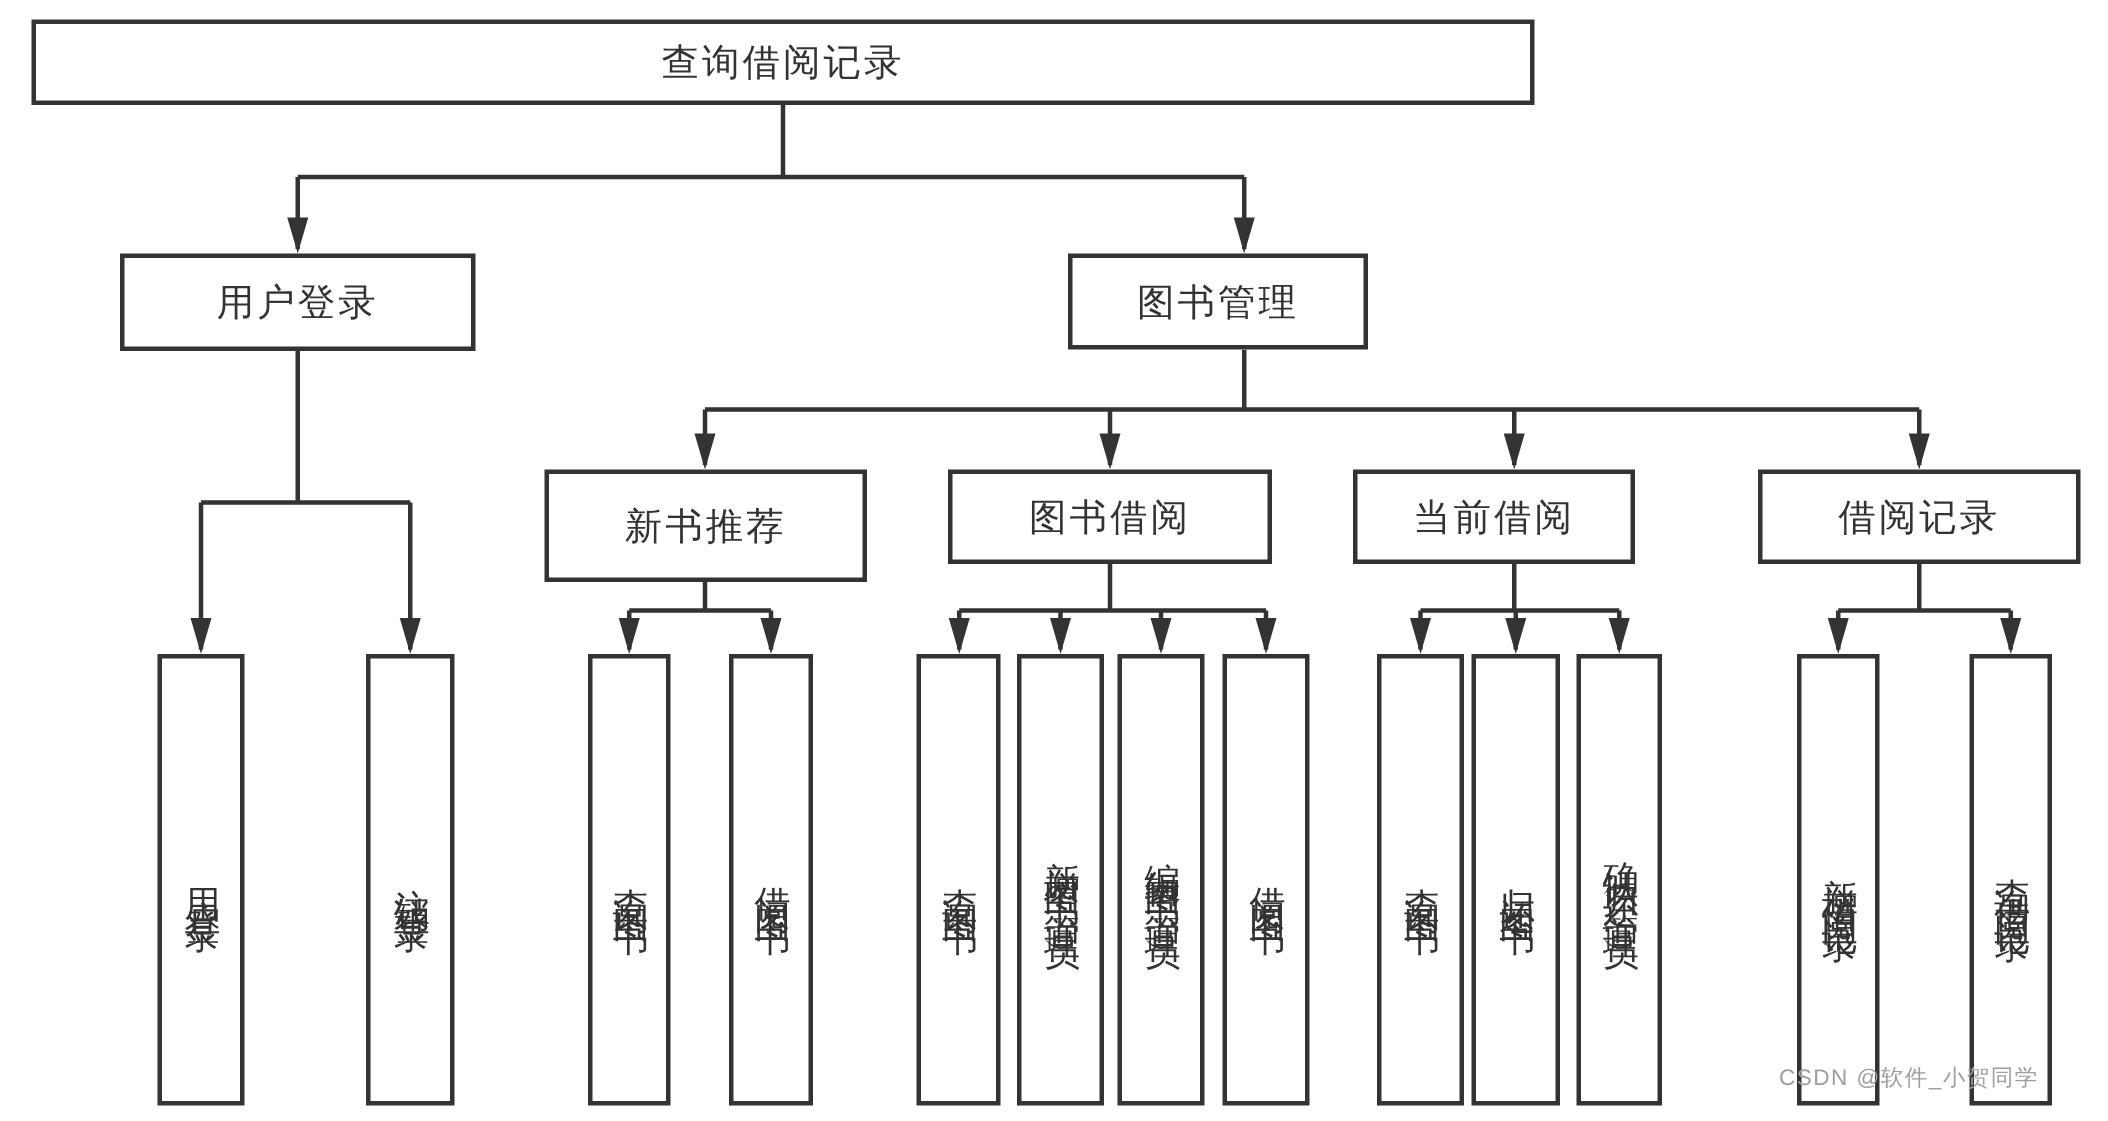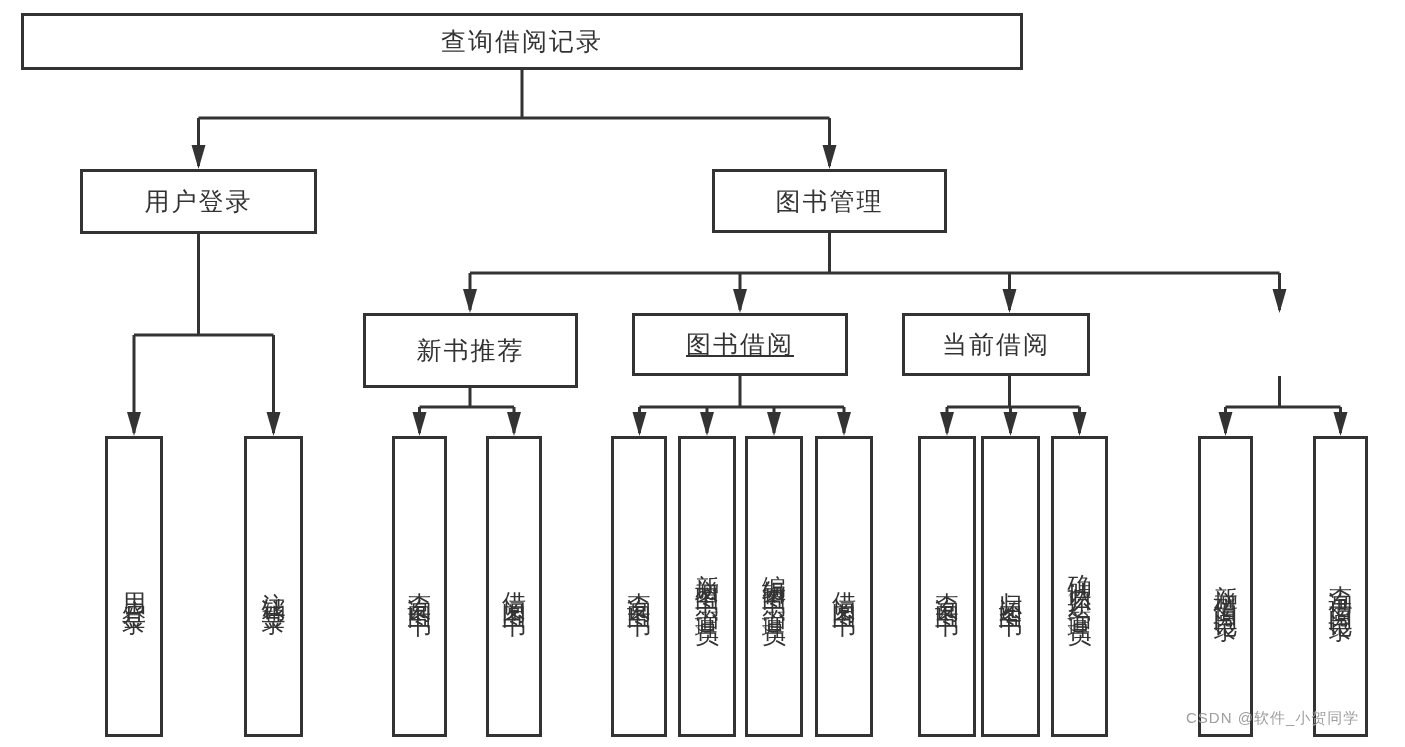--- a/index.html
+++ b/index.html
@@ -59,25 +59,26 @@
       <polygon points="1003.5,412 1017.5,412 1010.5,436"></polygon>
       <polygon points="1072.5,412 1086.5,412 1079.5,436"></polygon>
       <polygon points="1218.5,412 1232.5,412 1225.5,436"></polygon>
       <polygon points="1333.5,412 1347.5,412 1340.5,436"></polygon>
     </g>
   </svg>
 
   <div class="node hnode" style="left:21px; top:13px; width:1002px; height:57px;">查询借阅记录</div>
 
   <div class="node hnode" style="left:80px; top:169px; width:237px; height:65px;">用户登录</div>
-  <div class="node hnode" style="left:712px; top:169px; width:235px; height:64px;font-family:Liberation Serif, serif;">图书管理</div>
+  <div class="node hnode" style="left:712px; top:169px; width:200px; height:64px;font-family:Liberation Serif, serif;">图书管理</div>
 
   <div class="node hnode" style="left:363px; top:313px; width:215px; height:75px;">新书推荐</div>
-  <div class="node hnode" style="left:632px; top:313px; width:216px; height:63px;text-decoration:underline;">图书借阅</div>
+  <div class="node hnode" style="left:632px; top:313px; width:216px; height:63px;">图书借阅</div>
   <div class="node hnode" style="left:902px; top:313px; width:188px; height:63px;">当前借阅</div>
+  <div class="node hnode" style="left:1172px; top:313px; width:215px; height:63px;">借阅记录</div>
 
   <div class="node vnode" style="left:105px; top:436px; width:58px; height:301px;">用户登录</div>
   <div class="node vnode" style="left:244px; top:436px; width:59px; height:301px;">注销登录</div>
 
   <div class="node vnode" style="left:392px; top:436px; width:55px; height:301px;">查询图书</div>
   <div class="node vnode" style="left:486px; top:436px; width:56px; height:301px;">借阅图书</div>
 
   <div class="node vnode" style="left:611px; top:436px; width:56px; height:301px;">查询图书</div>
   <div class="node vnode" style="left:678px; top:436px; width:58px; height:301px;">新增图书（管理员）</div>
   <div class="node vnode" style="left:745px; top:436px; width:58px; height:301px;">编辑图书（管理员）</div>

